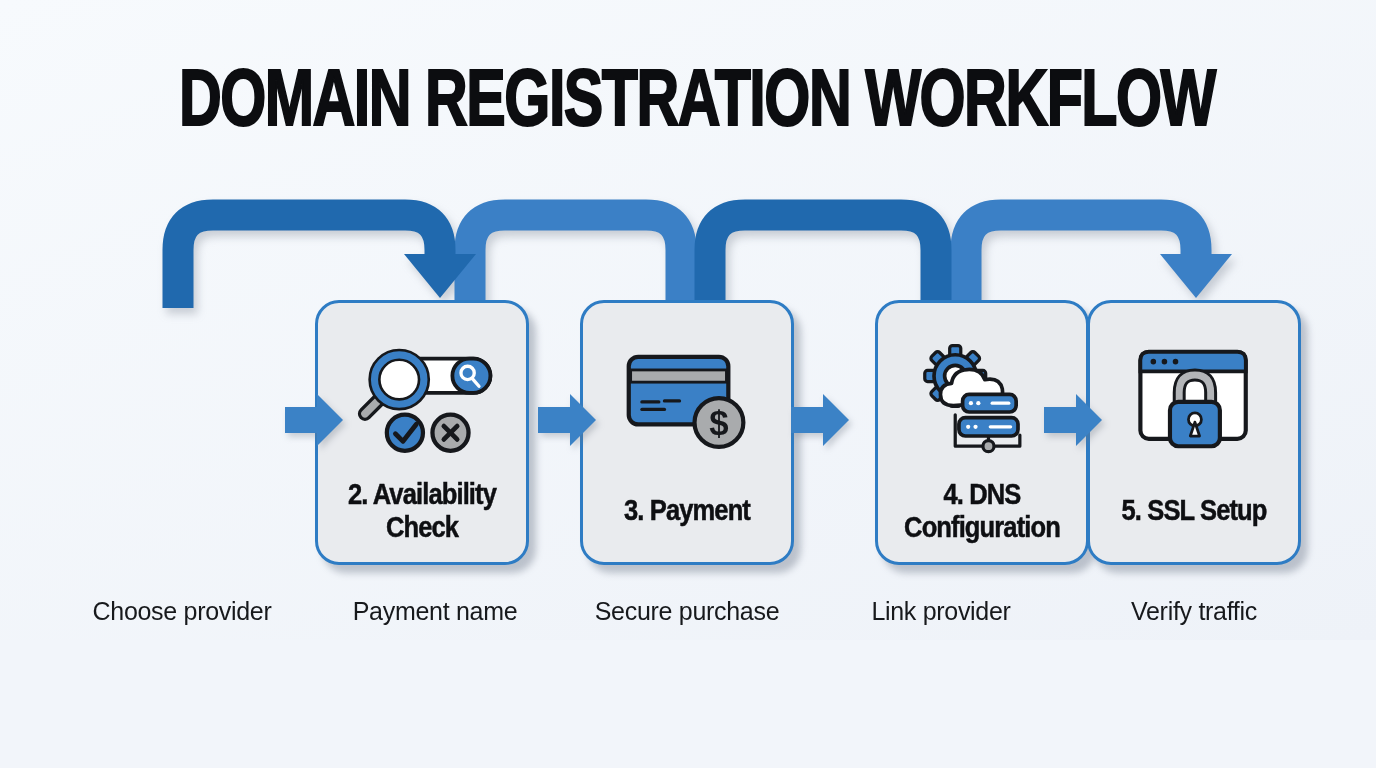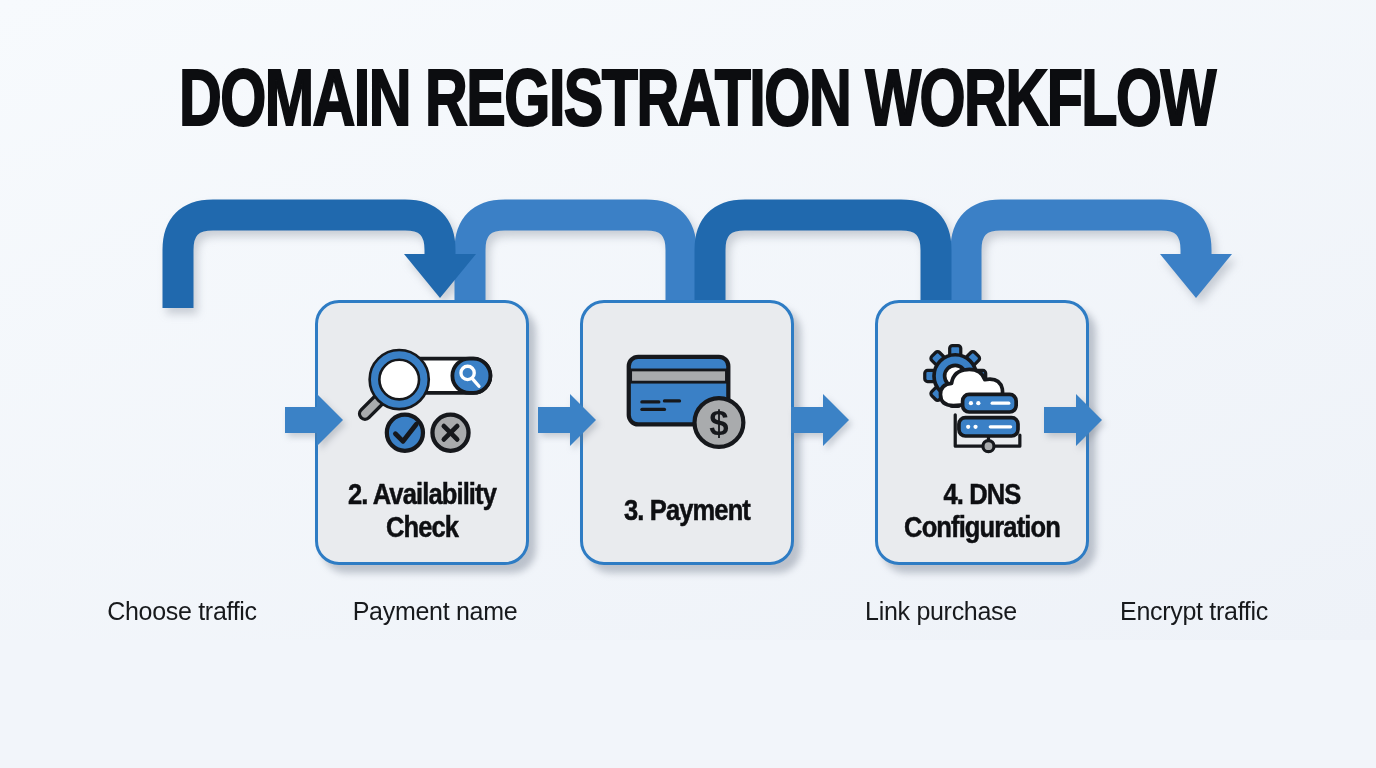--- a/index.html
+++ b/index.html
@@ -68,21 +68,21 @@
     <path d="M470 308 L470 250 Q470 215 505 215 L646 215 Q681 215 681 250 L681 308" fill="none" stroke-width="31" stroke="#3b80c6"></path>
     <path d="M966 308 L966 250 Q966 215 1001 215 L1161 215 Q1196 215 1196 250 L1196 256" fill="none" stroke-width="31" stroke="#3b80c6"></path>
     <polygon points="1160,254 1232,254 1196,298" fill="#3b80c6"></polygon>
     <path d="M178 308 L178 250 Q178 215 213 215 L405 215 Q440 215 440 250 L440 256" fill="none" stroke-width="31" stroke="#2069ae"></path>
     <polygon points="404,254 476,254 440,298" fill="#2069ae"></polygon>
     <path d="M710 308 L710 250 Q710 215 745 215 L901 215 Q936 215 936 250 L936 308" fill="none" stroke-width="31" stroke="#2069ae"></path>
   </svg>
 
   <div class="main-title">DOMAIN REGISTRATION WORKFLOW</div>
 
-  <div class="caption" style="left:182px">Choose traffic</div>
+  <div class="caption" style="left:182px">Choose provider</div>
 
   <div class="step-box" style="left:315px">
     <div class="icon-wrap">
       <svg width="152" height="112" viewBox="0 0 160 115">
         <rect x="30" y="14" width="122" height="36" rx="18" fill="#ffffff" class="ol" stroke-width="4"></rect>
         <rect x="112" y="14" width="40" height="36" rx="18" fill="var(--icon-blue)" class="ol" stroke-width="4"></rect>
         <circle cx="128" cy="29" r="7" fill="none" stroke="#ffffff" stroke-width="3.5"></circle>
         <line x1="133" y1="35" x2="140" y2="43" stroke="#ffffff" stroke-width="3.5" stroke-linecap="round"></line>
         <line x1="37" y1="55" x2="20" y2="72" class="ol" stroke-width="15" stroke-linecap="round"></line>
         <line x1="37" y1="55" x2="20" y2="72" stroke="var(--icon-gray)" stroke-width="8" stroke-linecap="round"></line>
@@ -107,20 +107,21 @@
         <rect x="6" y="20" width="102" height="13" fill="var(--icon-gray)" class="ol" stroke-width="3"></rect>
         <line x1="18" y1="54" x2="36" y2="54" class="ol" stroke-width="3.5" stroke-linecap="round"></line>
         <line x1="42" y1="53" x2="58" y2="53" class="ol" stroke-width="3.5" stroke-linecap="round"></line>
         <line x1="18" y1="62" x2="42" y2="62" class="ol" stroke-width="3.5" stroke-linecap="round"></line>
         <circle cx="100" cy="76" r="26" fill="var(--icon-gray)" class="ol" stroke-width="4.5"></circle>
         <text x="100" y="89" text-anchor="middle" font-family="Liberation Sans, sans-serif" font-size="37" font-weight="bold" fill="var(--ink)">$</text>
       </svg>
     </div>
     <div class="step-title">3. Payment</div>
   </div>
+  <div class="caption" style="left:687px">Secure purchase</div>
 
   <div class="step-box" style="left:875px">
     <div class="icon-wrap">
       <svg width="120" height="120" viewBox="0 0 130 124">
         <g transform="translate(36,36)">
           <g fill="var(--icon-blue)" class="ol" stroke-width="3.5">
             <rect x="-6" y="-33" width="12" height="14" rx="3"></rect>
             <rect x="-6" y="-33" width="12" height="14" rx="3" transform="rotate(45)"></rect>
             <rect x="-6" y="-33" width="12" height="14" rx="3" transform="rotate(90)"></rect>
             <rect x="-6" y="-33" width="12" height="14" rx="3" transform="rotate(135)"></rect>
@@ -141,23 +142,40 @@
         <rect x="40" y="81" width="64" height="20" rx="7" fill="var(--icon-blue)" class="ol" stroke-width="4"></rect>
         <circle cx="50" cy="91" r="2.3" fill="#ffffff"></circle>
         <circle cx="58" cy="91" r="2.3" fill="#ffffff"></circle>
         <line x1="74" y1="91" x2="96" y2="91" stroke="#ffffff" stroke-width="3.5" stroke-linecap="round"></line>
         <circle cx="72" cy="112" r="6" fill="var(--icon-gray)" class="ol" stroke-width="3.5"></circle>
       </svg>
     </div>
     <div class="step-title">4. DNS
 Configuration</div>
   </div>
-  <div class="caption" style="left:941px">Link purchase</div>
+  <div class="caption" style="left:941px">Link provider</div>
 
-  <div class="caption" style="left:1194px">Encrypt traffic</div>
+  <div class="step-box" style="left:1087px">
+    <div class="icon-wrap">
+      <svg width="122" height="110" viewBox="0 0 132 112">
+        <rect x="8" y="4" width="114" height="94" rx="9" fill="#ffffff" class="ol" stroke-width="4.5"></rect>
+        <path d="M17 4 L113 4 Q122 4 122 13 L122 25 L8 25 L8 13 Q8 4 17 4 Z" fill="var(--icon-blue)" class="ol" stroke-width="4"></path>
+        <circle cx="22" cy="14.5" r="3" fill="var(--ink)"></circle>
+        <circle cx="34" cy="14.5" r="3" fill="var(--ink)"></circle>
+        <circle cx="46" cy="14.5" r="3" fill="var(--ink)"></circle>
+        <path d="M50 64 L50 48 Q50 29 67 29 Q84 29 84 48 L84 64" fill="none" class="ol" stroke-width="14"></path>
+        <path d="M50 64 L50 48 Q50 29 67 29 Q84 29 84 48 L84 64" fill="none" stroke="#b3b5b8" stroke-width="7.5"></path>
+        <rect x="40" y="58" width="54" height="48" rx="9" fill="var(--icon-blue)" class="ol" stroke-width="4.5"></rect>
+        <circle cx="67" cy="77" r="7" fill="#ffffff" class="ol" stroke-width="3"></circle>
+        <path d="M67 80 L62 95 L72 95 Z" fill="#ffffff" class="ol" stroke-width="3" stroke-linejoin="round"></path>
+      </svg>
+    </div>
+    <div class="step-title">5. SSL Setup</div>
+  </div>
+  <div class="caption" style="left:1194px">Verify traffic</div>
 
   <svg class="layer arrows-layer" viewBox="0 0 1376 768">
     <polygon points="285,407 317,407 317,394 343,420 317,446 317,433 285,433" fill="#3b82c6"></polygon>
     <polygon points="538,407 570,407 570,394 596,420 570,446 570,433 538,433" fill="#3b82c6"></polygon>
     <polygon points="791,407 823,407 823,394 849,420 823,446 823,433 791,433" fill="#3b82c6"></polygon>
     <polygon points="1044,407 1076,407 1076,394 1102,420 1076,446 1076,433 1044,433" fill="#3b82c6"></polygon>
   </svg>
 
 </div>
 

